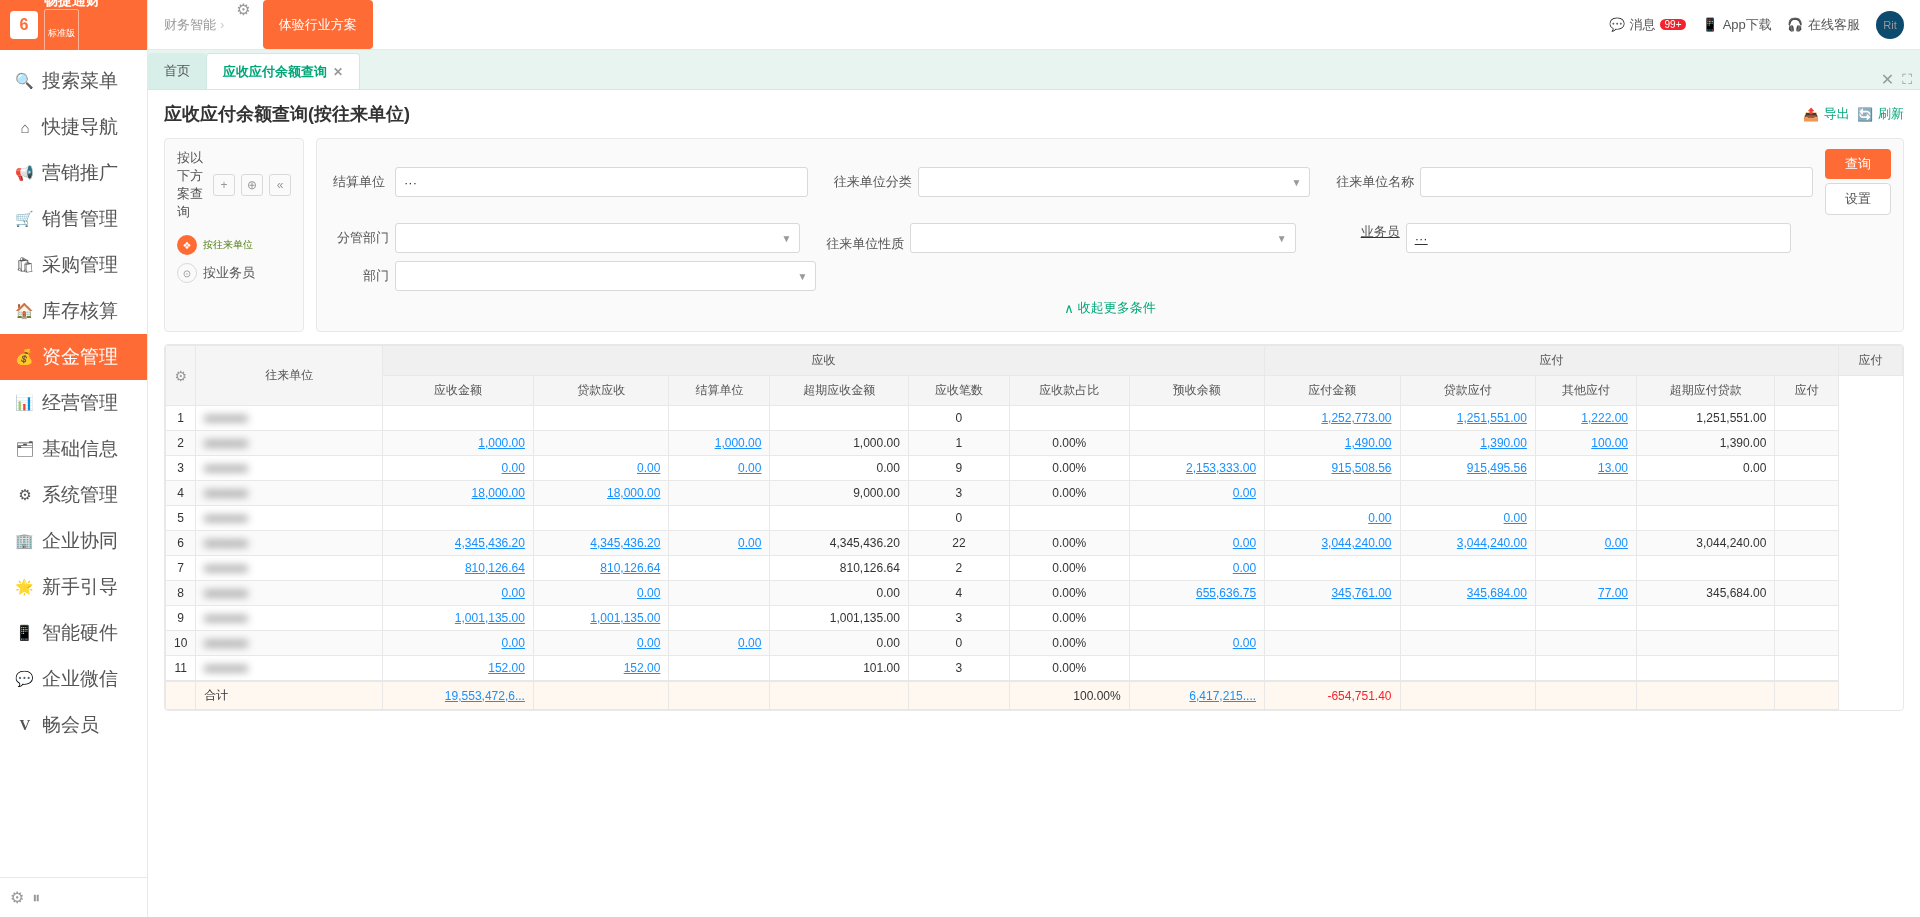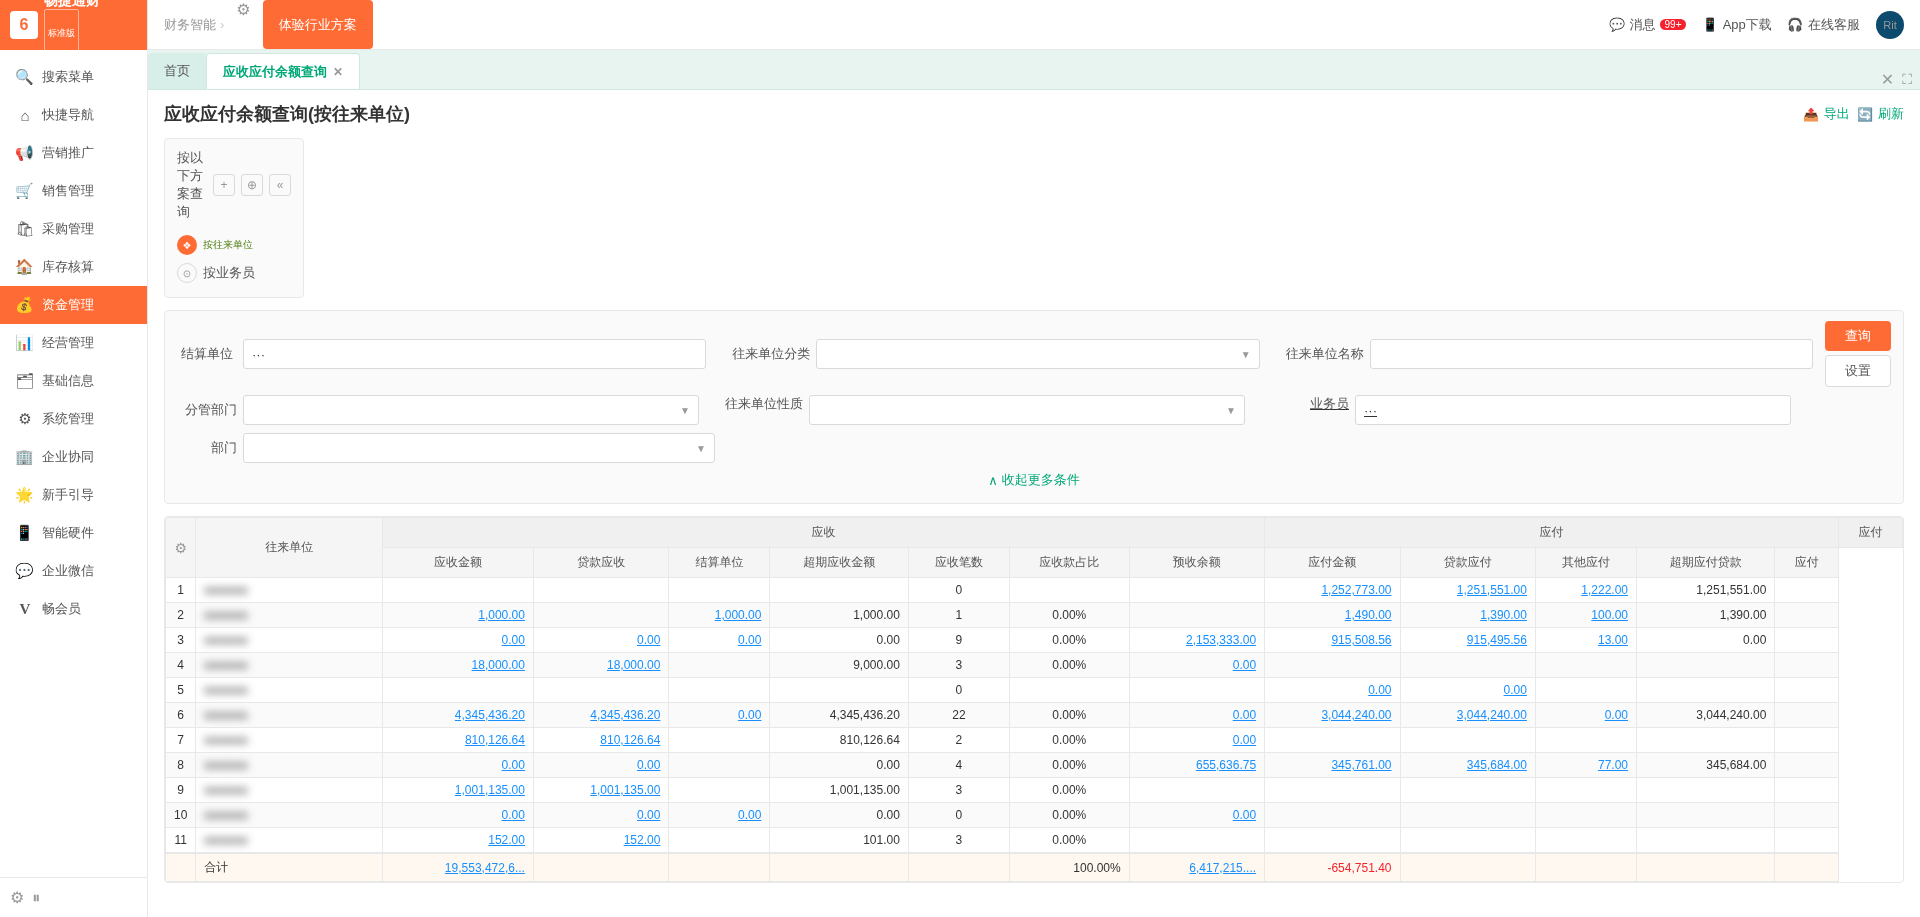--- a/index.html
+++ b/index.html
@@ -22,21 +22,21 @@
     }
     .sidebar-logo-text { color: #fff; font-size: 14px; font-weight: bold; line-height: 1.2; }
     .sidebar-badge { color: #fff; font-size: 9px; border: 1px solid rgba(255,255,255,0.5); border-radius: 2px; padding: 17px 3px; }
     .sidebar-menu { flex: 1; overflow-y: auto; padding: 8px 0; }
     .sidebar-item {
       display: flex; align-items: center; gap: 8px; padding: 10px 16px;
       cursor: pointer; color: #555; transition: background 0.2s;
     }
     .sidebar-item.active { background: #ff6b35; color: #fff; }
     .sidebar-item-icon { width: 18px; height: 18px; display: flex; align-items: center; justify-content: center; font-size: 15px; }
-    .sidebar-item-label { font-size: 13px; }
+    .sidebar-item-label { font-size: 19px; }
     .sidebar-bottom {
       padding: 10px; display: flex; align-items: center; gap: 8px;
       border-top: 1px solid #e8e8e8;
     }
     .sidebar-bottom-icon { color: #999; font-size: 16px; cursor: pointer; }
 
     
     .header {
       position: fixed; left: 148px; top: 0; right: 0; height: 50px;
       background: #fff; border-bottom: 1px solid #e8e8e8;
@@ -298,21 +298,21 @@
           <span>📤</span>
           <span>导出</span>
         </button>
         <button class="page-action-btn">
           <span>🔄</span>
           <span>刷新</span>
         </button>
       </div>
     </div>
 
-    <div style="display:flex;gap:12px;margin-bottom:12px;flex-direction:column;">
+    <div style="display:flex;gap:12px;margin-bottom:12px;">
 
       <div style="width:140px;background:#fafafa;border:1px solid #e8e8e8;border-radius:4px;padding:10px 12px;">
         <div class="filter-header">
           <span class="filter-title">按以下方案查询</span>
           <div class="filter-actions">
             <div class="filter-action-icon">+</div>
             <div class="filter-action-icon">⊕</div>
             <div class="filter-action-icon">«</div>
           </div>
         </div>
@@ -354,21 +354,21 @@
           </div>
         </div>
         <div style="display:flex;gap:0;margin-bottom:8px;align-items:center;">
           <div style="flex:1;display:flex;align-items:center;gap:6px;">
             <span style="font-size:13px;color:#555;white-space:nowrap;min-width:60px;text-align:right;">分管部门</span>
             <div class="filter-input" style="min-width:160px;">
               <span></span>
               <span class="filter-input-arrow">▼</span>
             </div>
           </div>
-          <div style="flex:1;display:flex;align-items:flex-start;gap:6px;margin-left:24px;">
+          <div style="flex:1;display:flex;align-items:flex-end;gap:6px;margin-left:24px;">
             <span style="font-size:13px;color:#555;white-space:nowrap;min-width:80px;text-align:right;">往来单位性质</span>
             <div class="filter-input" style="min-width:160px;">
               <span></span>
               <span class="filter-input-arrow">▼</span>
             </div>
           </div>
           <div style="flex:1;display:flex;align-items:flex-start;gap:6px;margin-left:24px;text-decoration:underline;">
             <span style="font-size:13px;color:#555;white-space:nowrap;min-width:80px;text-align:right;">业务员</span>
             <div class="filter-input" style="min-width:160px;">
               <span>···</span>

